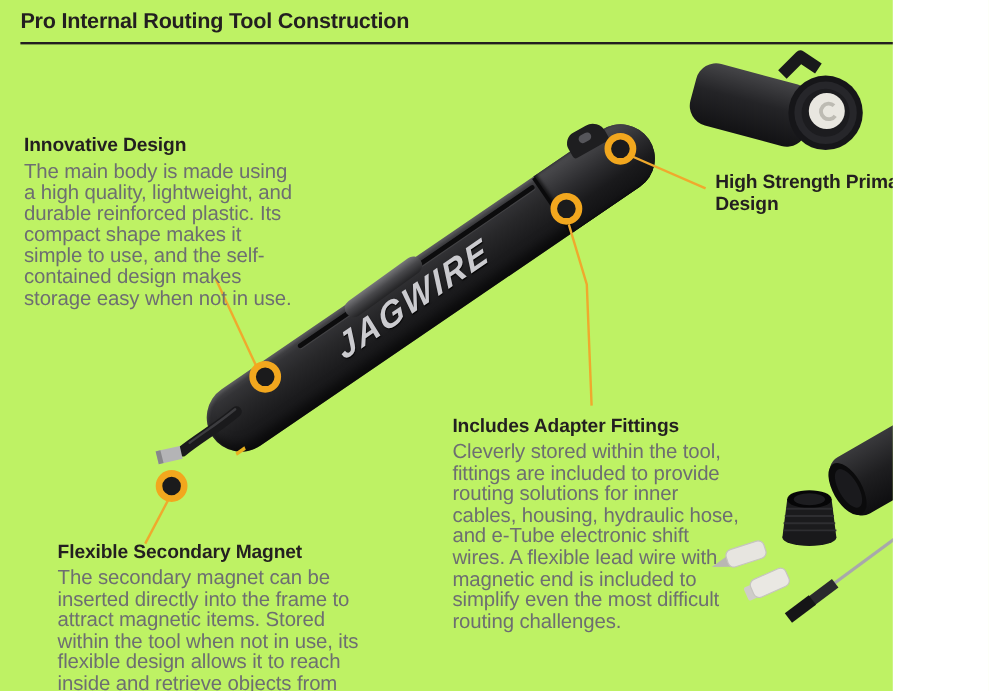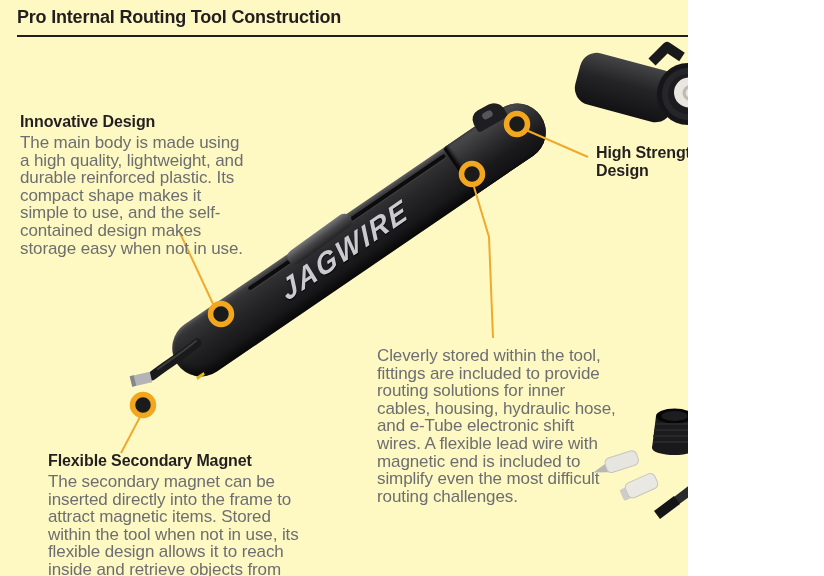--- a/index.html
+++ b/index.html
@@ -1,17 +1,17 @@
 <!DOCTYPE html>
 <html><head>
 <meta charset="utf-8">
 <style>
   html,body{margin:0;padding:0;background:#ffffff;}
   .page{
-    position:relative;width:688px;height:576px;overflow:hidden;background:#fef9c3;
+    position:relative;width:744px;height:576px;overflow:hidden;background:#bef264;
     font-family:"Liberation Sans","DejaVu Sans",sans-serif;
   }
   
   .title{
     position:absolute;left:17px;top:7px;margin:0;
     font-size:18px;font-weight:bold;color:#231f20;letter-spacing:-0.2px;
   }
   .title-rule{
     position:absolute;left:17px;top:35px;width:796px;height:2px;background:#231f20;
   }
@@ -178,20 +178,21 @@
   <div class="callout" id="callout-innovative">
     <h3>Innovative Design</h3>
     <p>The main body is made using a high quality, lightweight, and durable reinforced plastic. Its compact shape makes it simple to use, and the self-contained design makes storage easy when not in use.</p>
   </div>
 
   <div class="callout" id="callout-primary">
     <h3>High Strength Primary Design</h3>
   </div>
 
   <div class="callout" id="callout-adapter">
+    <h3>Includes Adapter Fittings</h3>
     <p>Cleverly stored within the tool, fittings are included to provide routing solutions for inner cables, housing, hydraulic hose, and e-Tube electronic shift wires. A flexible lead wire with magnetic end is included to simplify even the most difficult routing challenges.</p>
   </div>
 
   <div class="callout" id="callout-secondary">
     <h3>Flexible Secondary Magnet</h3>
     <p>The secondary magnet can be inserted directly into the frame to attract magnetic items. Stored within the tool when not in use, its flexible design allows it to reach inside and retrieve objects from hard to access places.</p>
   </div>
 
 </div>
 

